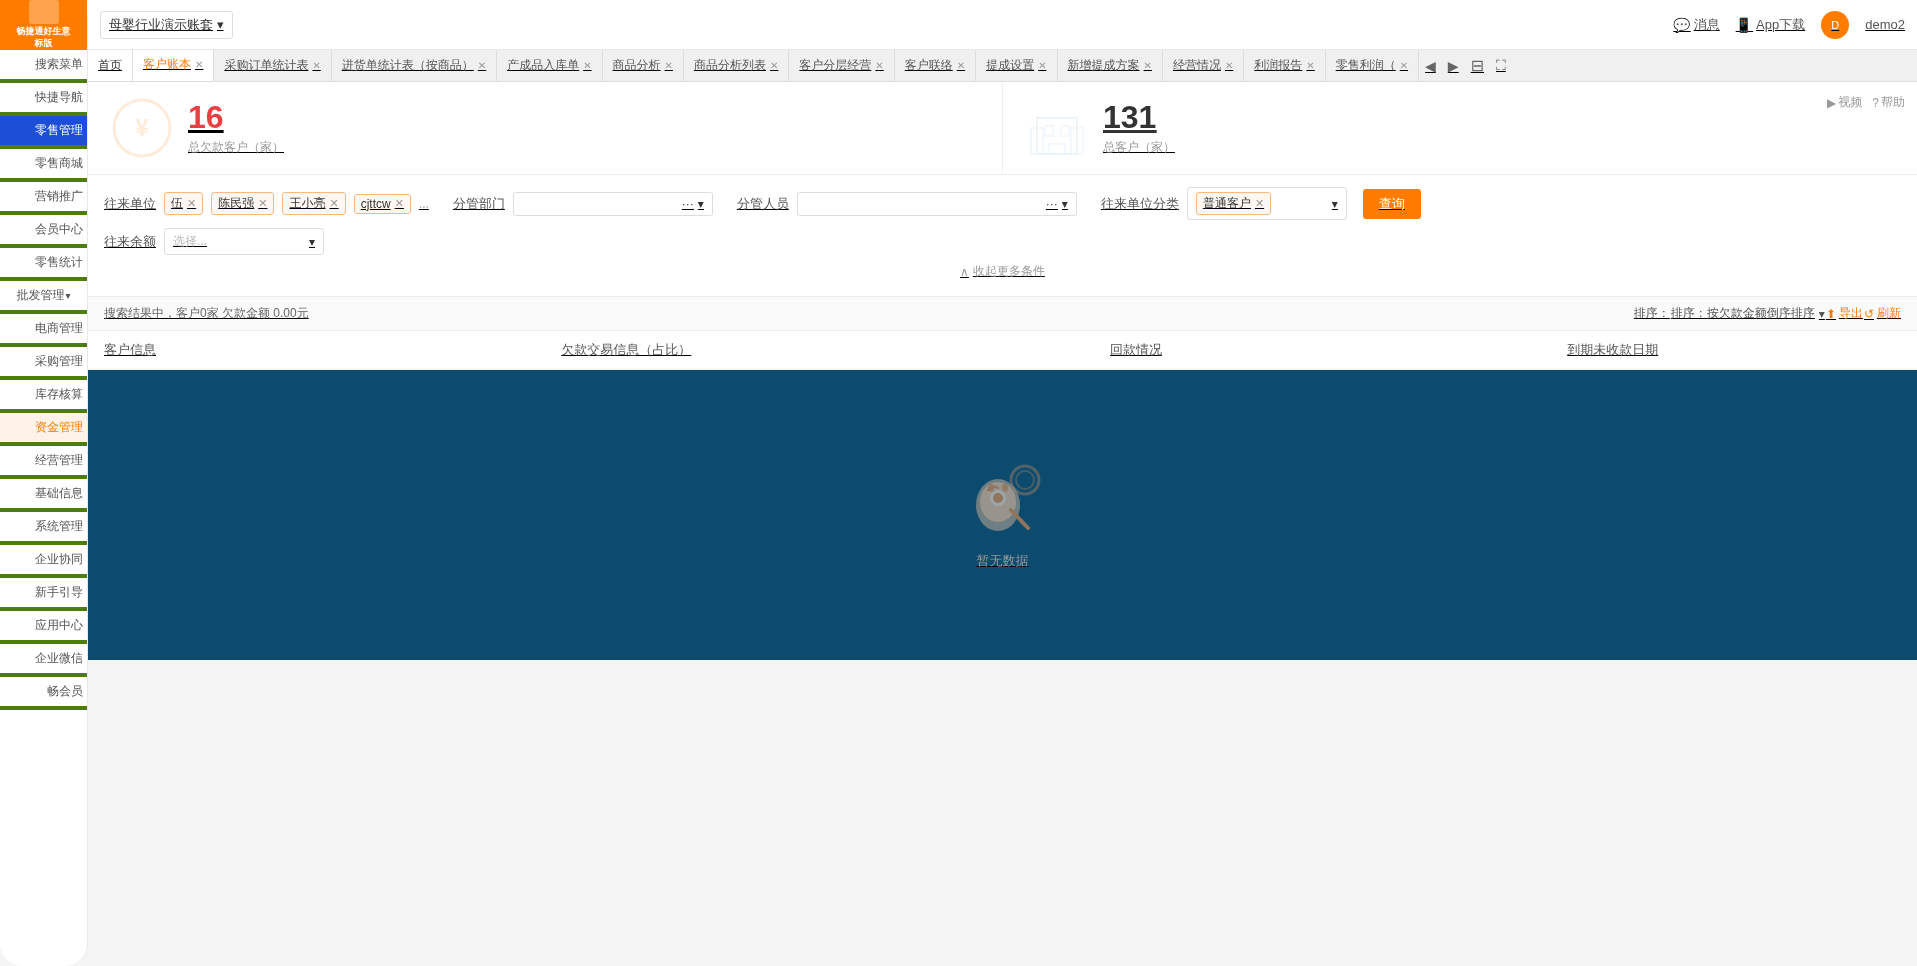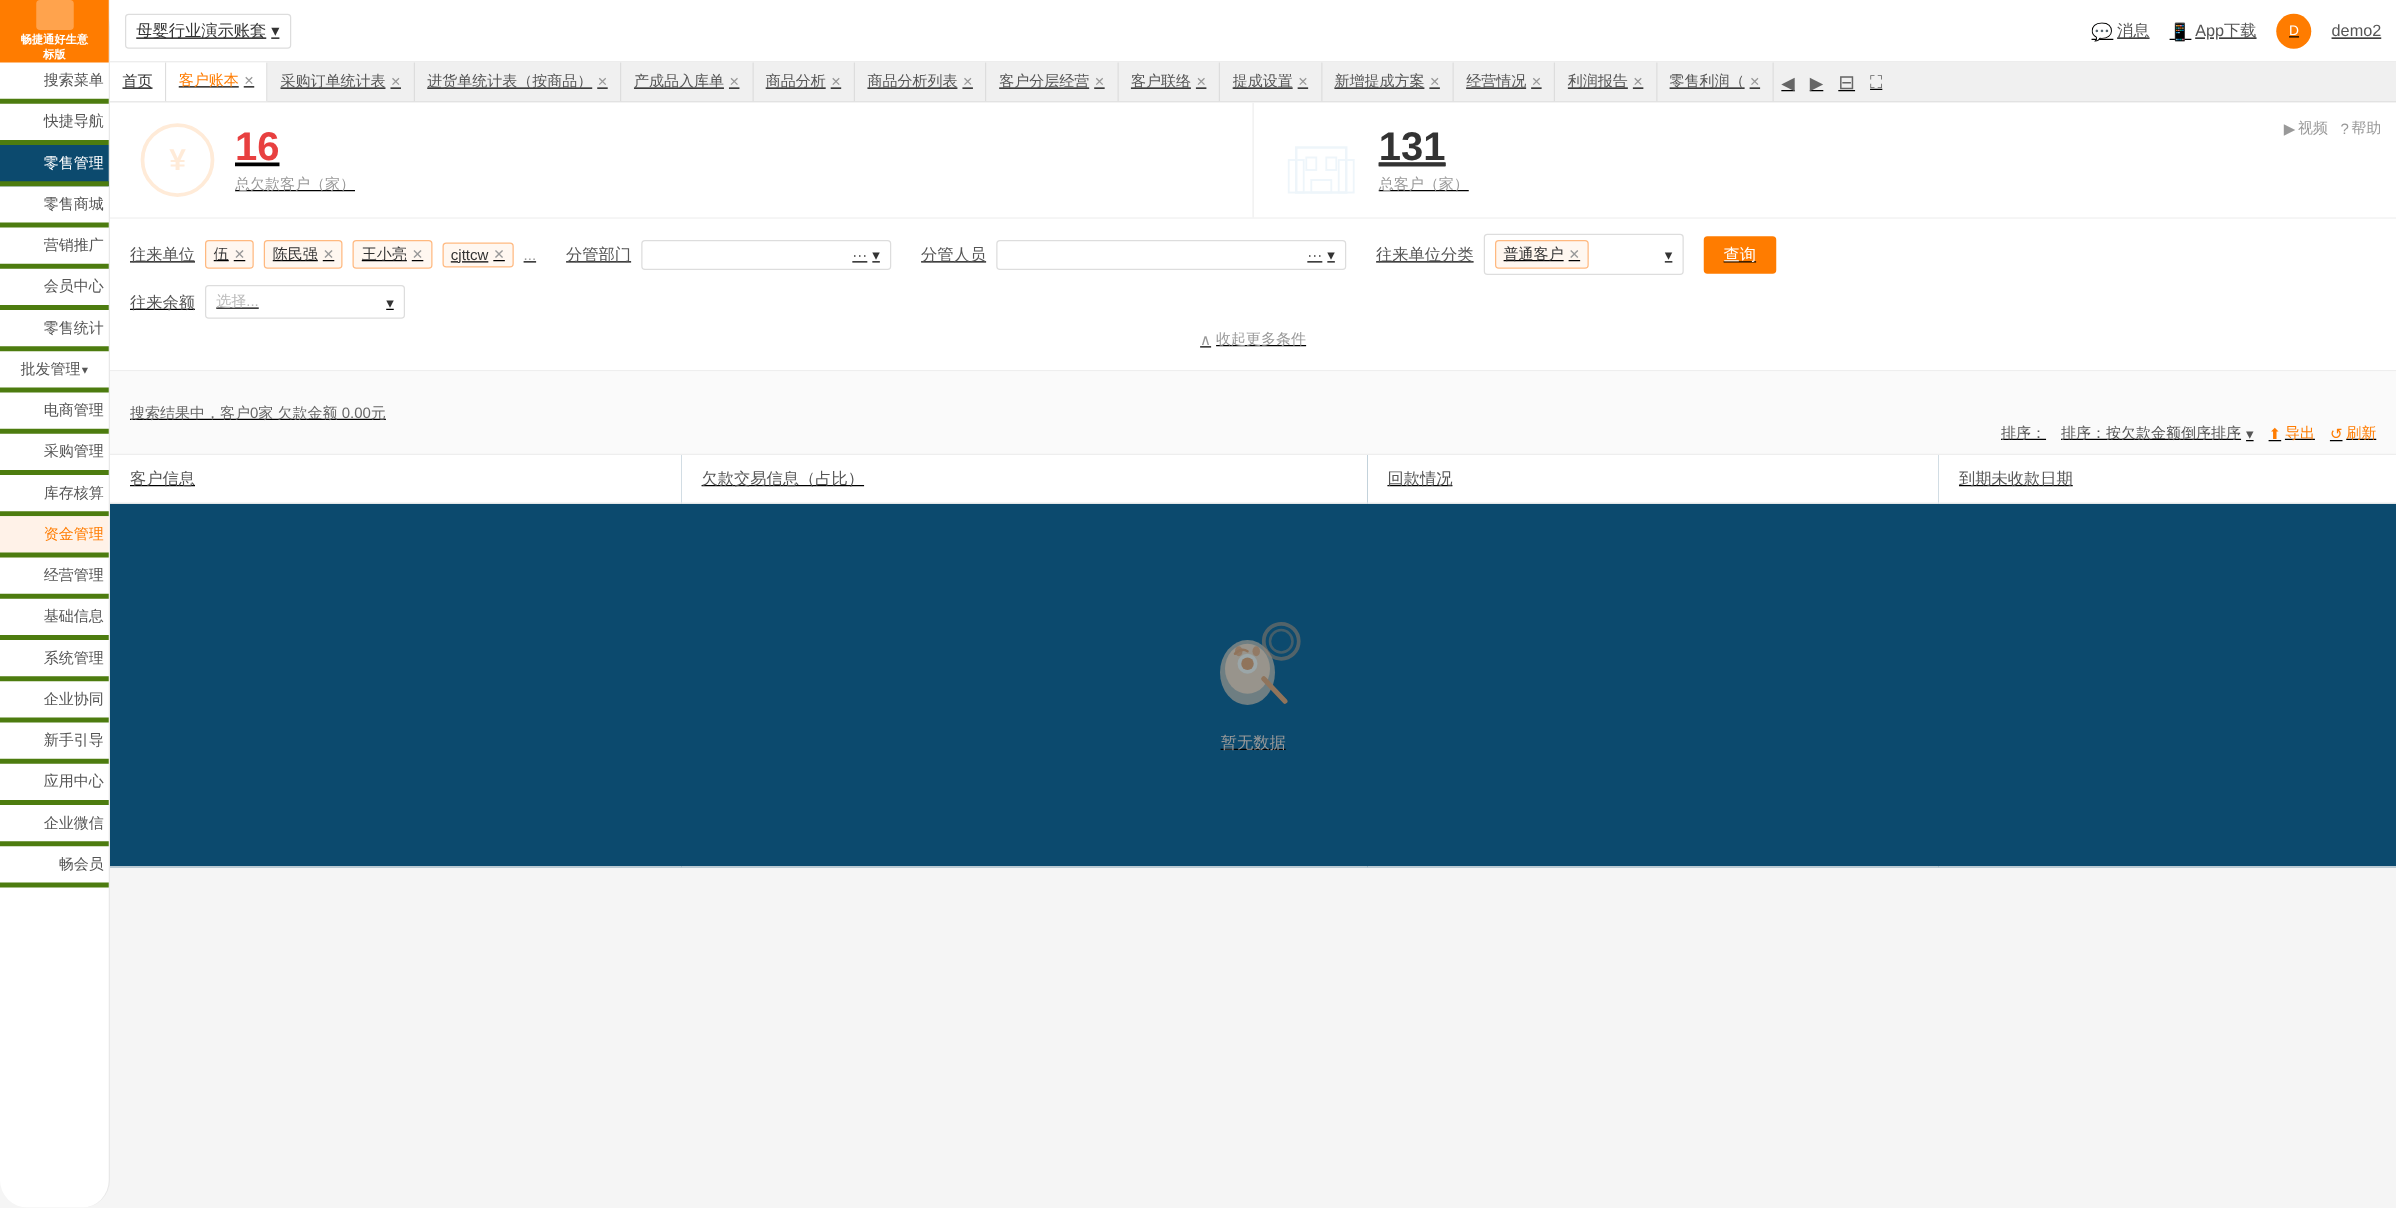--- a/index.html
+++ b/index.html
@@ -35,21 +35,21 @@
       margin-bottom: 2px;
     }
     .sidebar-nav-item {
       padding: 6px 4px;
       text-align: right;
       font-size: 12px;
       color: #555;
       cursor: pointer;
       border-bottom: 4px solid #4d7c0f;
     }
-    .sidebar-nav-item.active { background: #0c4a6e; color: #fff; }
+    .sidebar-nav-item.active { background: #1d4ed8; color: #fff; }
     .sidebar-nav-item.active-light { background: #fff2e8; color: #ff7c00; padding-left: 29px; }
 
     
     .main-area {
       flex: 1;
       display: flex;
       flex-direction: column;
       overflow: hidden;
       text-decoration: underline;
     }
@@ -280,22 +280,21 @@
       justify-content: space-between;
       padding: 8px 16px;
       background: #fafafa;
       border-bottom: 1px solid #eee;
       font-size: 12px;
       color: #666;
     }
     .result-bar-right {
       display: flex;
       align-items: center;
-      gap: 12px;
-      margin-top: 33px;
+      gap: 1px;
     }
     .sort-select {
       display: inline-flex;
       align-items: center;
       gap: 4px;
       cursor: pointer;
       color: #555;
     }
     .action-btn {
       display: inline-flex;

